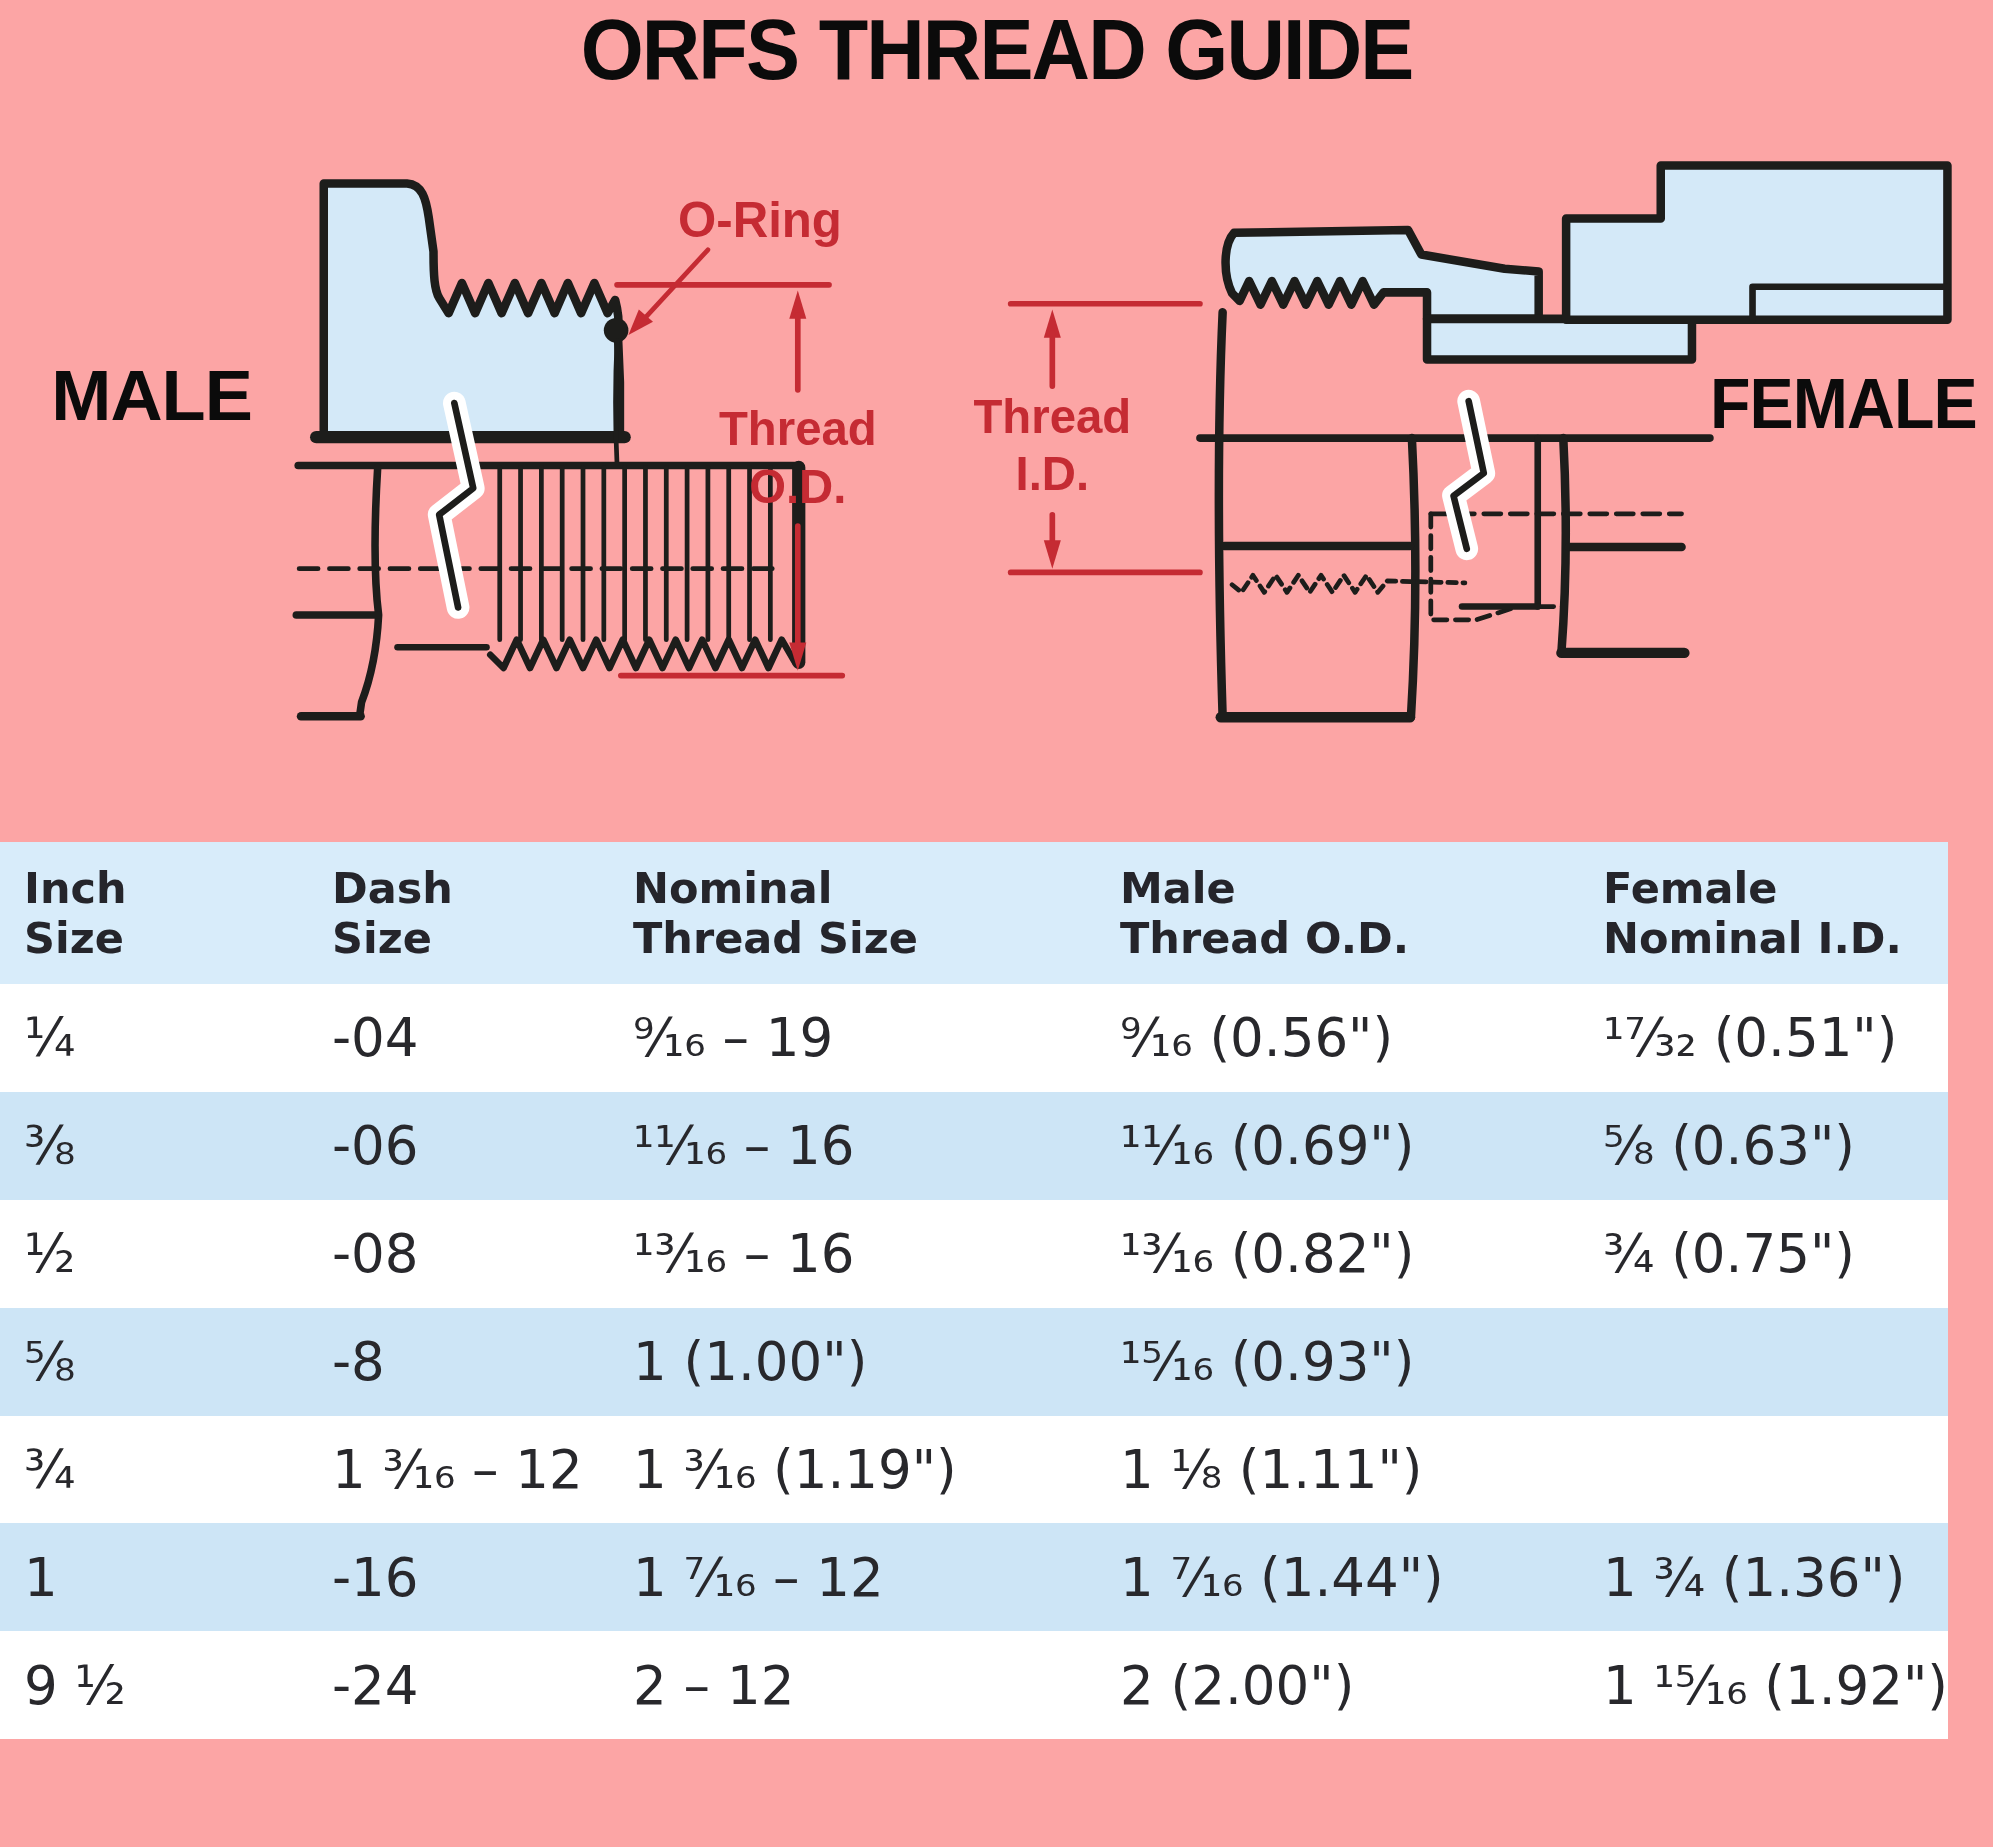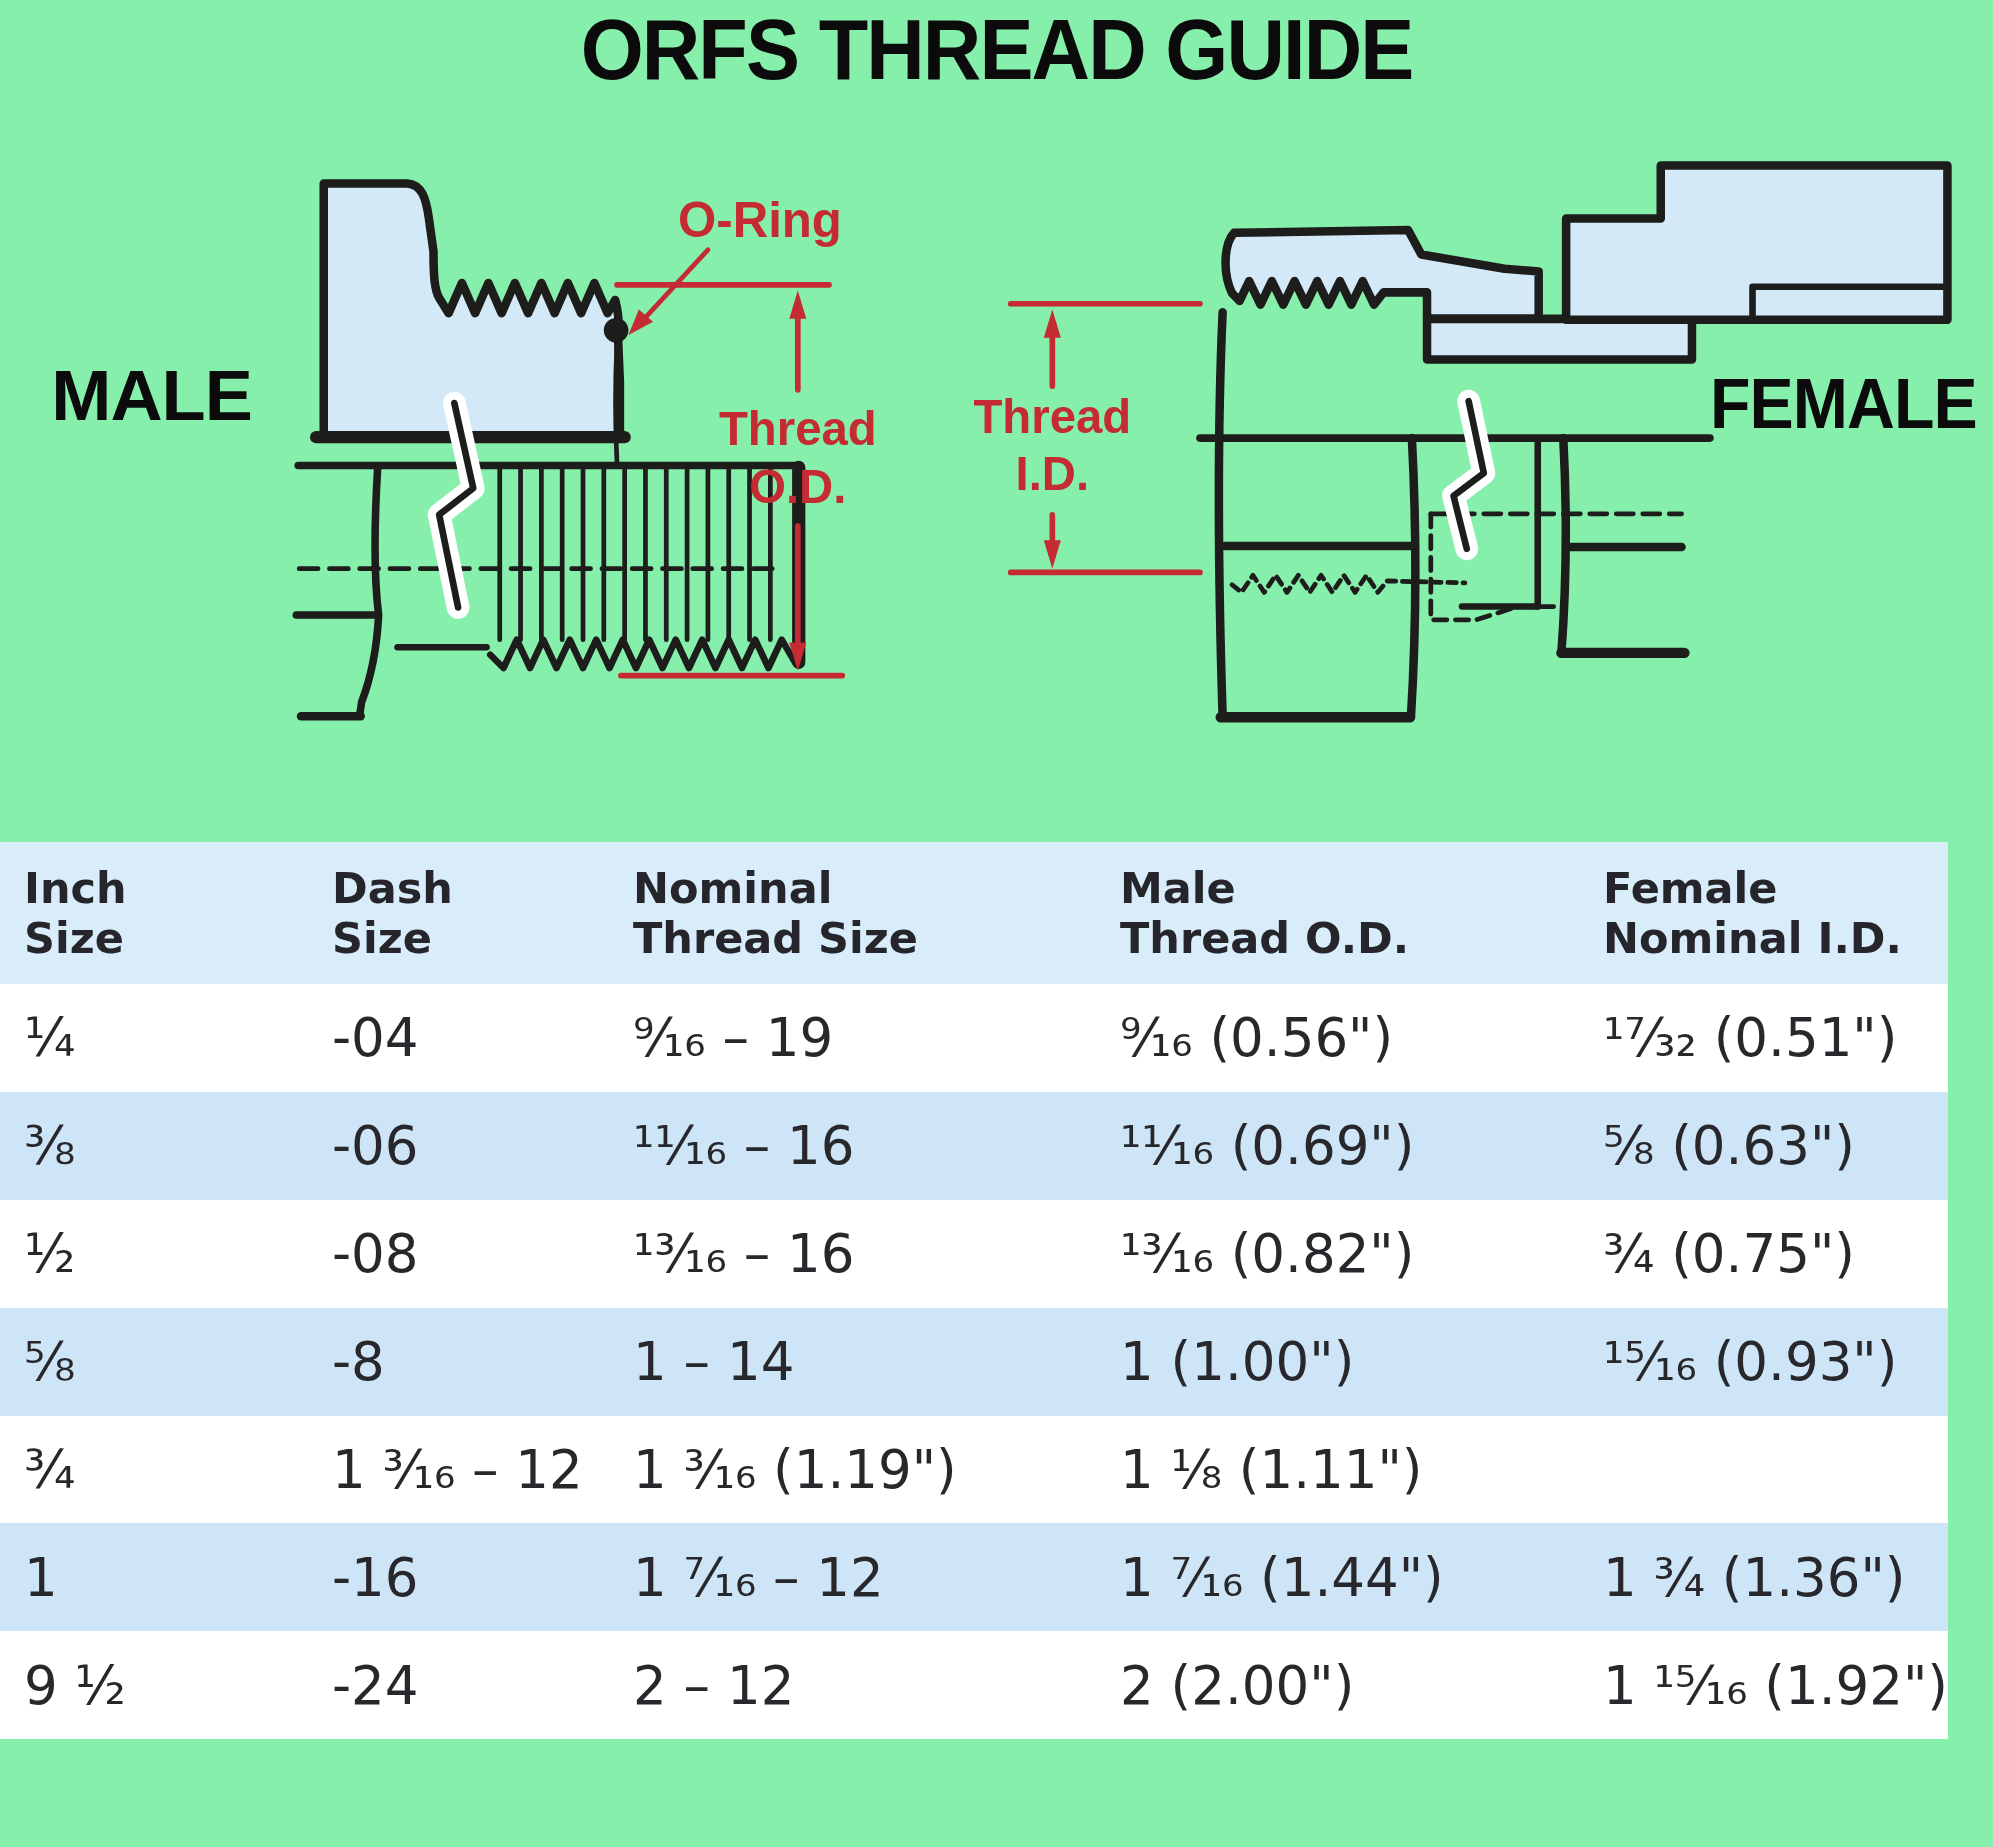--- a/index.html
+++ b/index.html
@@ -1,16 +1,16 @@
 <!DOCTYPE html>
 <html style="font-size:15px"><head>
 <meta charset="utf-8">
 <style>
   html,body{margin:0;padding:0;background:#ffffff;}
-  .page{position:relative;width:1993px;height:1847px;background:#86efac;overflow:hidden;
+  .page{position:relative;width:1993px;height:1847px;background:#fca5a5;overflow:hidden;
         font-family:"Liberation Sans",sans-serif;color:#222226;}
   .title{position:absolute;top:0;left:0;right:0;height:95px;text-align:center;
          font-size:81px;line-height:95px;font-weight:900;letter-spacing:-1.9px;color:#0b0b0b;
          transform:scaleY(1.06);transform-origin:top center;}
   .diagram-svg{position:absolute;top:0;left:0;width:1993px;height:1847px;}
 
   .table{position:absolute;top:842px;left:0;width:1782px;height:1005px;
          display:grid;grid-template-rows:142px repeat(8,1fr);
          font-family:"DejaVu Sans",sans-serif;}
   .tr{display:grid;grid-template-columns:308px 301px 487px 483px 1fr;align-items:center;}
@@ -156,21 +156,20 @@
     <div class="tr trow">
       <div>½</div>
       <div>-08</div>
       <div>¹³⁄₁₆ – 16</div>
       <div>¹³⁄₁₆ (0.82")</div>
       <div>³⁄₄ (0.75")</div>
     </div>
     <div class="tr trow">
       <div>⅝</div>
       <div>-8</div>
-      <div>1 – 14</div>
       <div>1 (1.00")</div>
       <div>¹⁵⁄₁₆ (0.93")</div>
     </div>
     <div class="tr trow">
       <div>¾</div>
       <div>1 ³⁄₁₆ – 12</div>
       <div>1 ³⁄₁₆ (1.19")</div>
       <div>1 ¹⁄₈ (1.11")</div>
     </div>
     <div class="tr trow">

